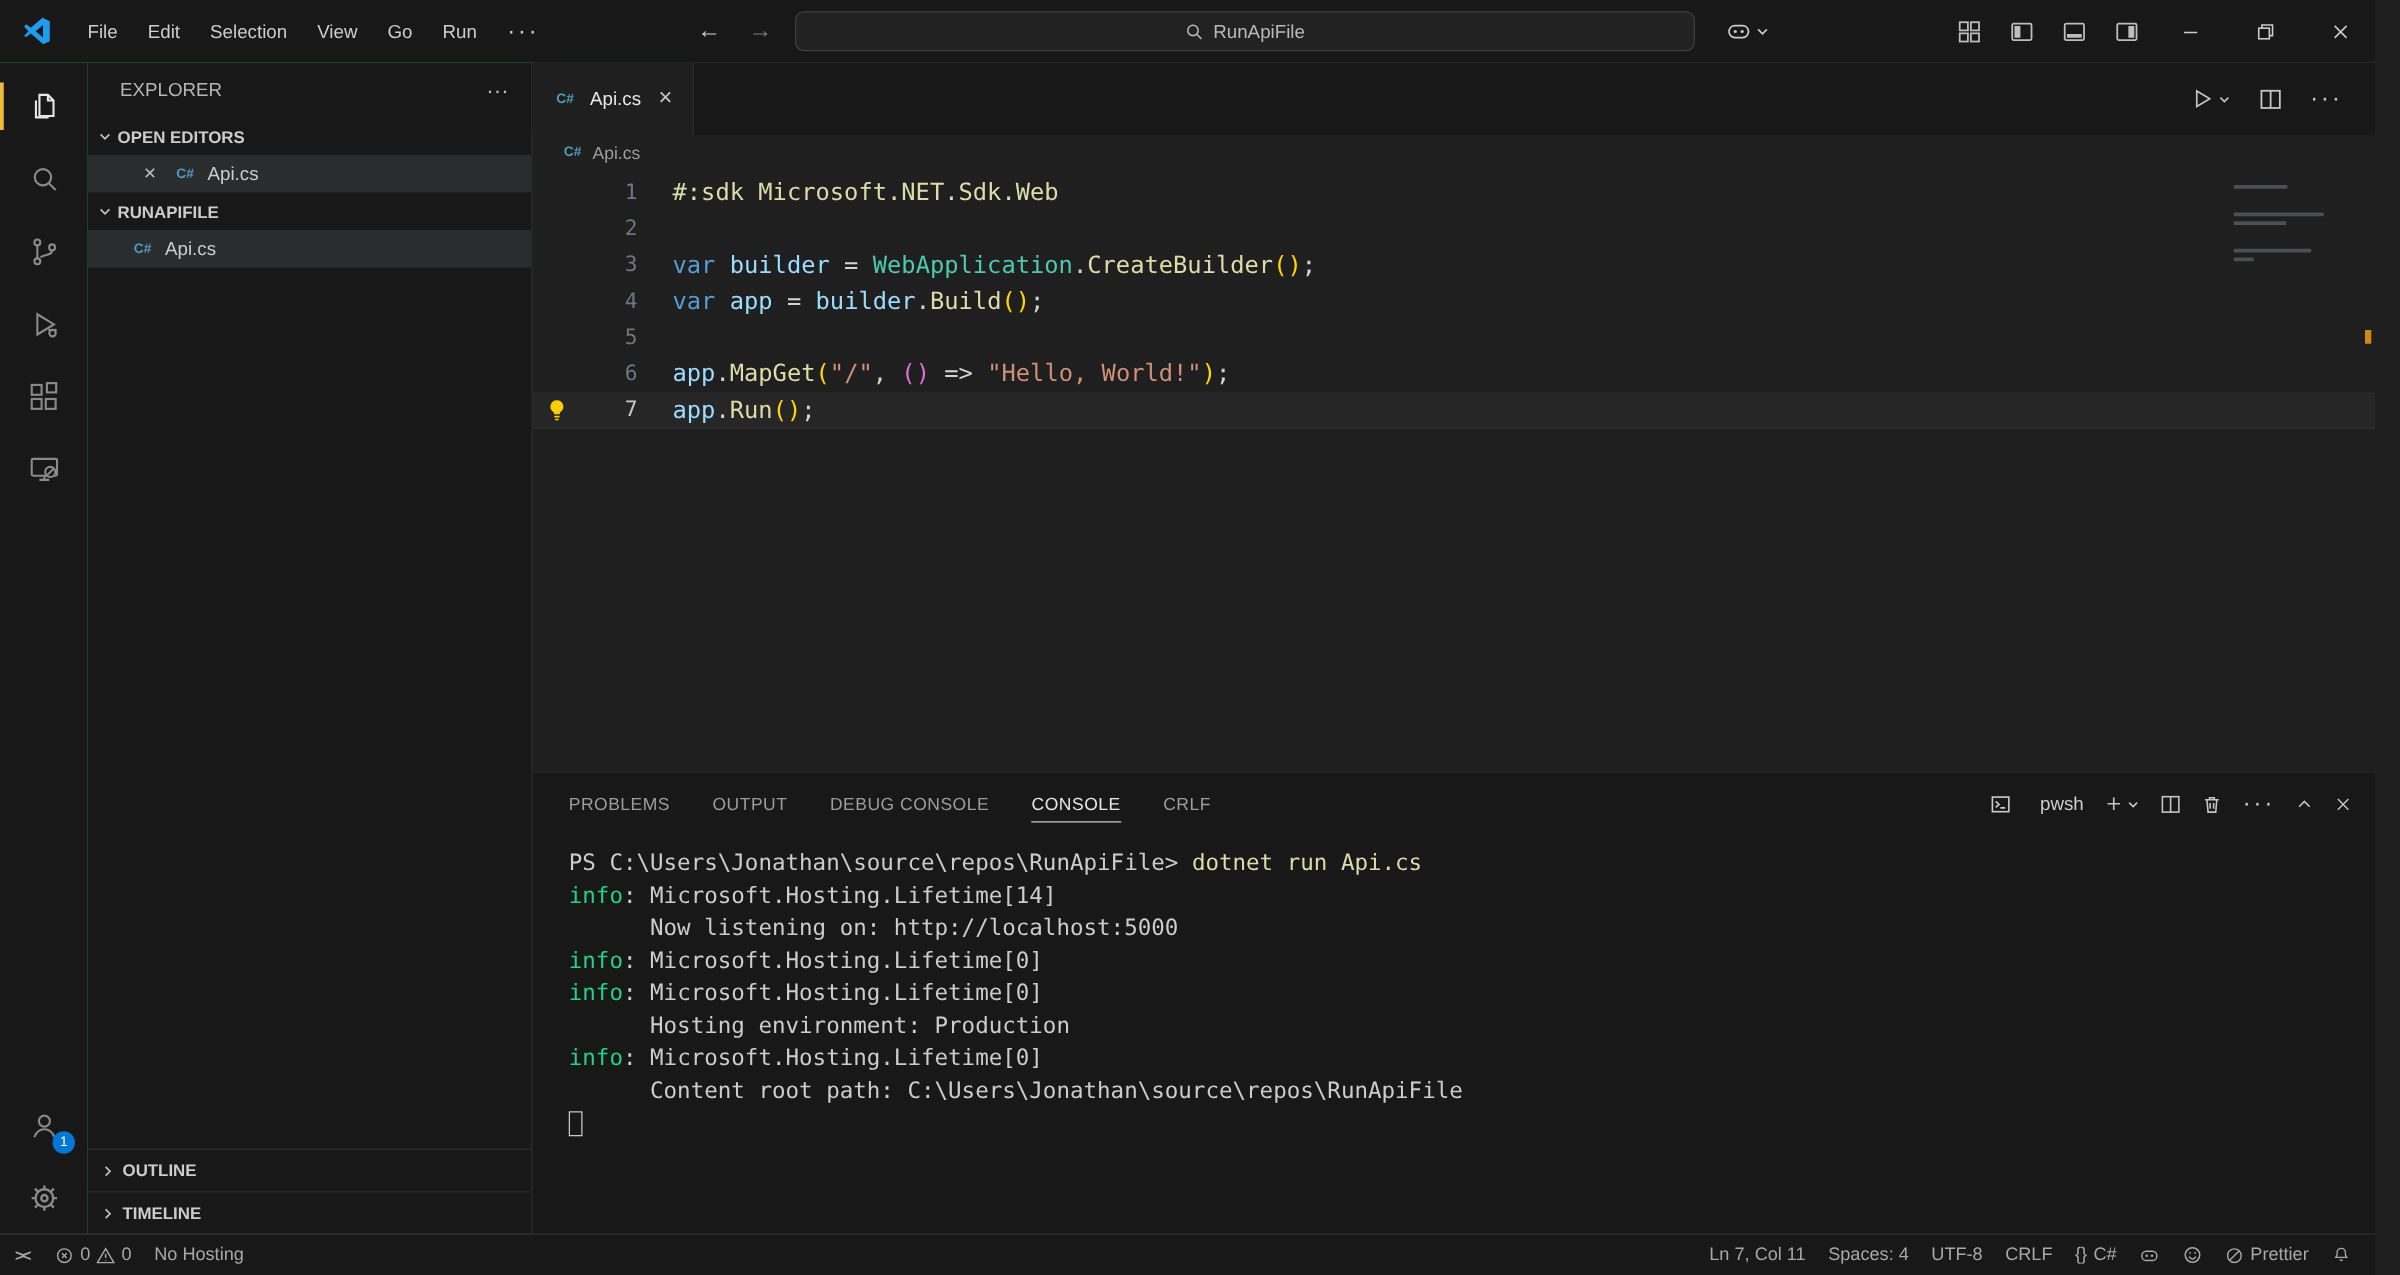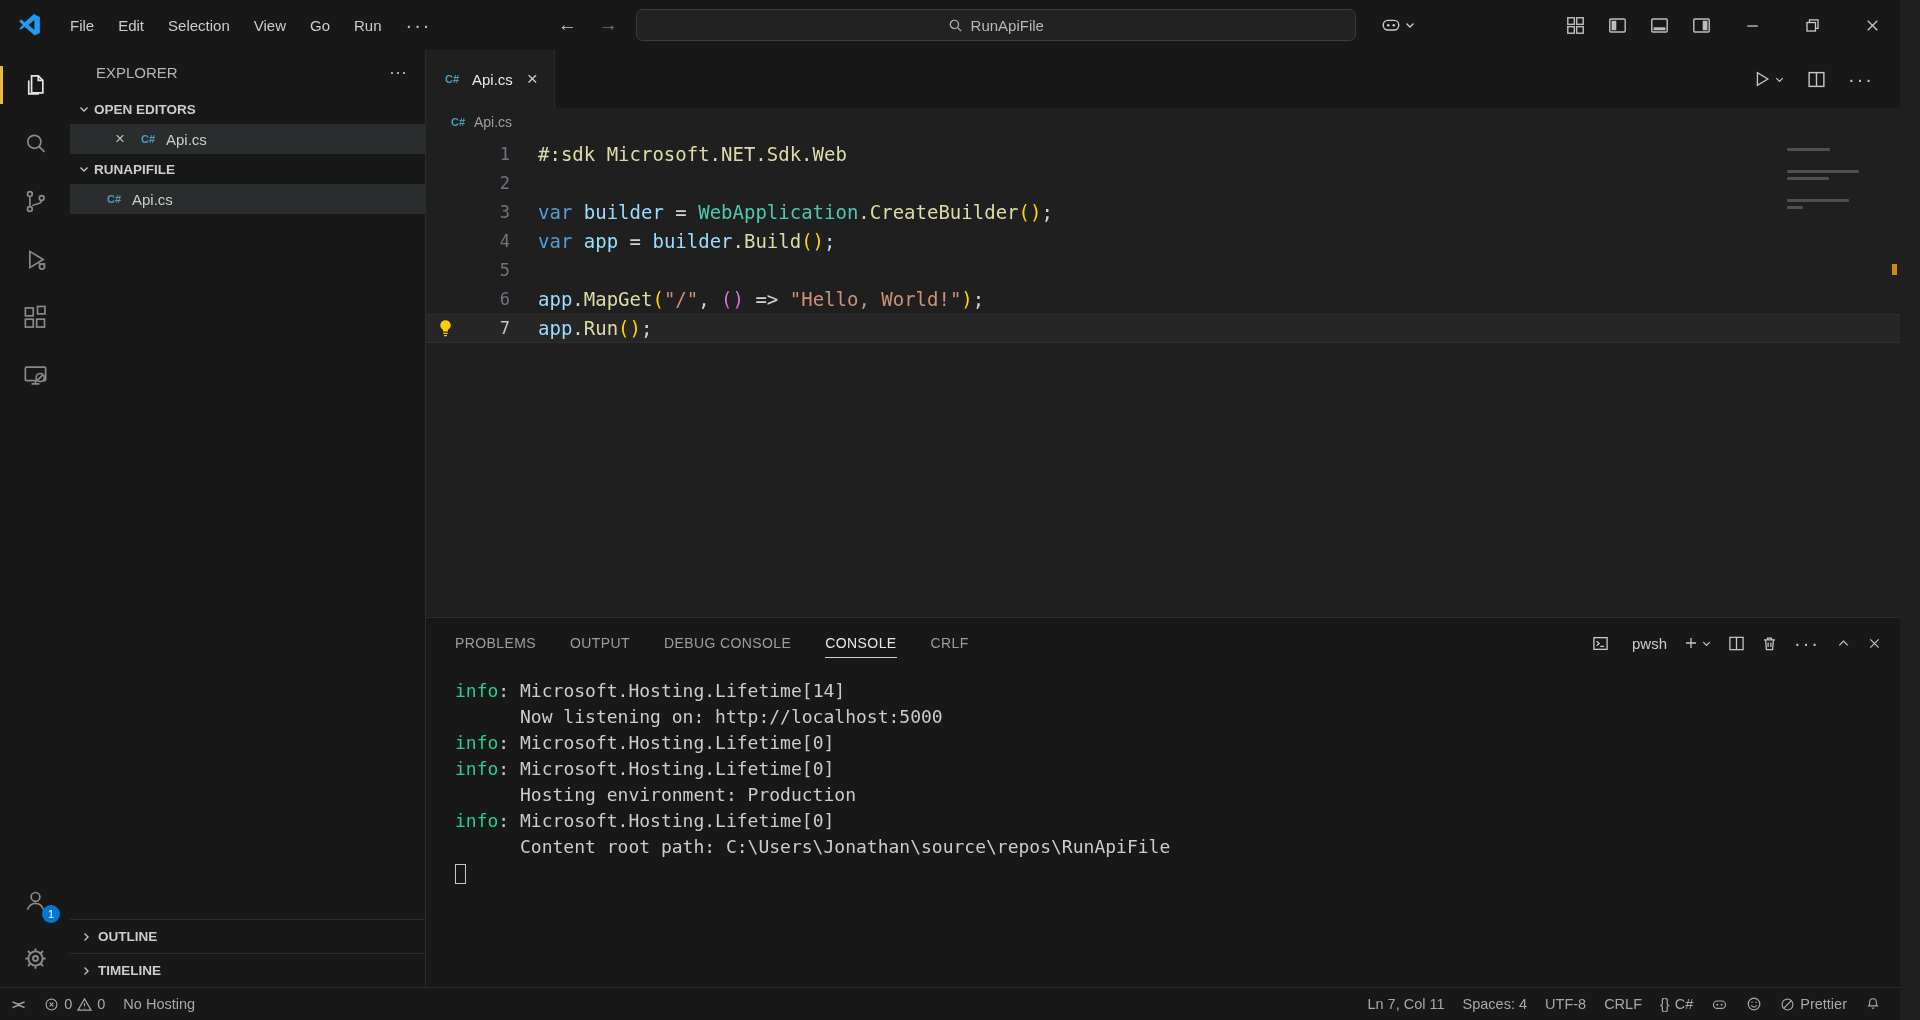--- a/index.html
+++ b/index.html
@@ -410,20 +410,21 @@
             </span>
             <span>
               <svg width="15" height="15" viewBox="0 0 16 16" stroke="currentColor" stroke-width="1.2">
                   <path d="M3.5 3.5l9 9M12.5 3.5l-9 9"></path>
                 </svg>
             </span>
           </div>
         </div>
 
         <div class="terminal">
+            <div class="t-line"><span class="t-def">PS C:\Users\Jonathan\source\repos\RunApiFile&gt; </span><span class="t-cmd">dotnet run Api.cs</span></div>
             <div class="t-line"><span class="t-info">info</span><span class="t-def">: Microsoft.Hosting.Lifetime[14]</span></div>
             <div class="t-line"><span class="t-def">      Now listening on: http://localhost:5000</span></div>
             <div class="t-line"><span class="t-info">info</span><span class="t-def">: Microsoft.Hosting.Lifetime[0]</span></div>
             <div class="t-line"><span class="t-info">info</span><span class="t-def">: Microsoft.Hosting.Lifetime[0]</span></div>
             <div class="t-line"><span class="t-def">      Hosting environment: Production</span></div>
             <div class="t-line"><span class="t-info">info</span><span class="t-def">: Microsoft.Hosting.Lifetime[0]</span></div>
             <div class="t-line"><span class="t-def">      Content root path: C:\Users\Jonathan\source\repos\RunApiFile</span></div>
             <div class="t-line"><span class="t-cursor"></span></div>
           </div>
       </div>

